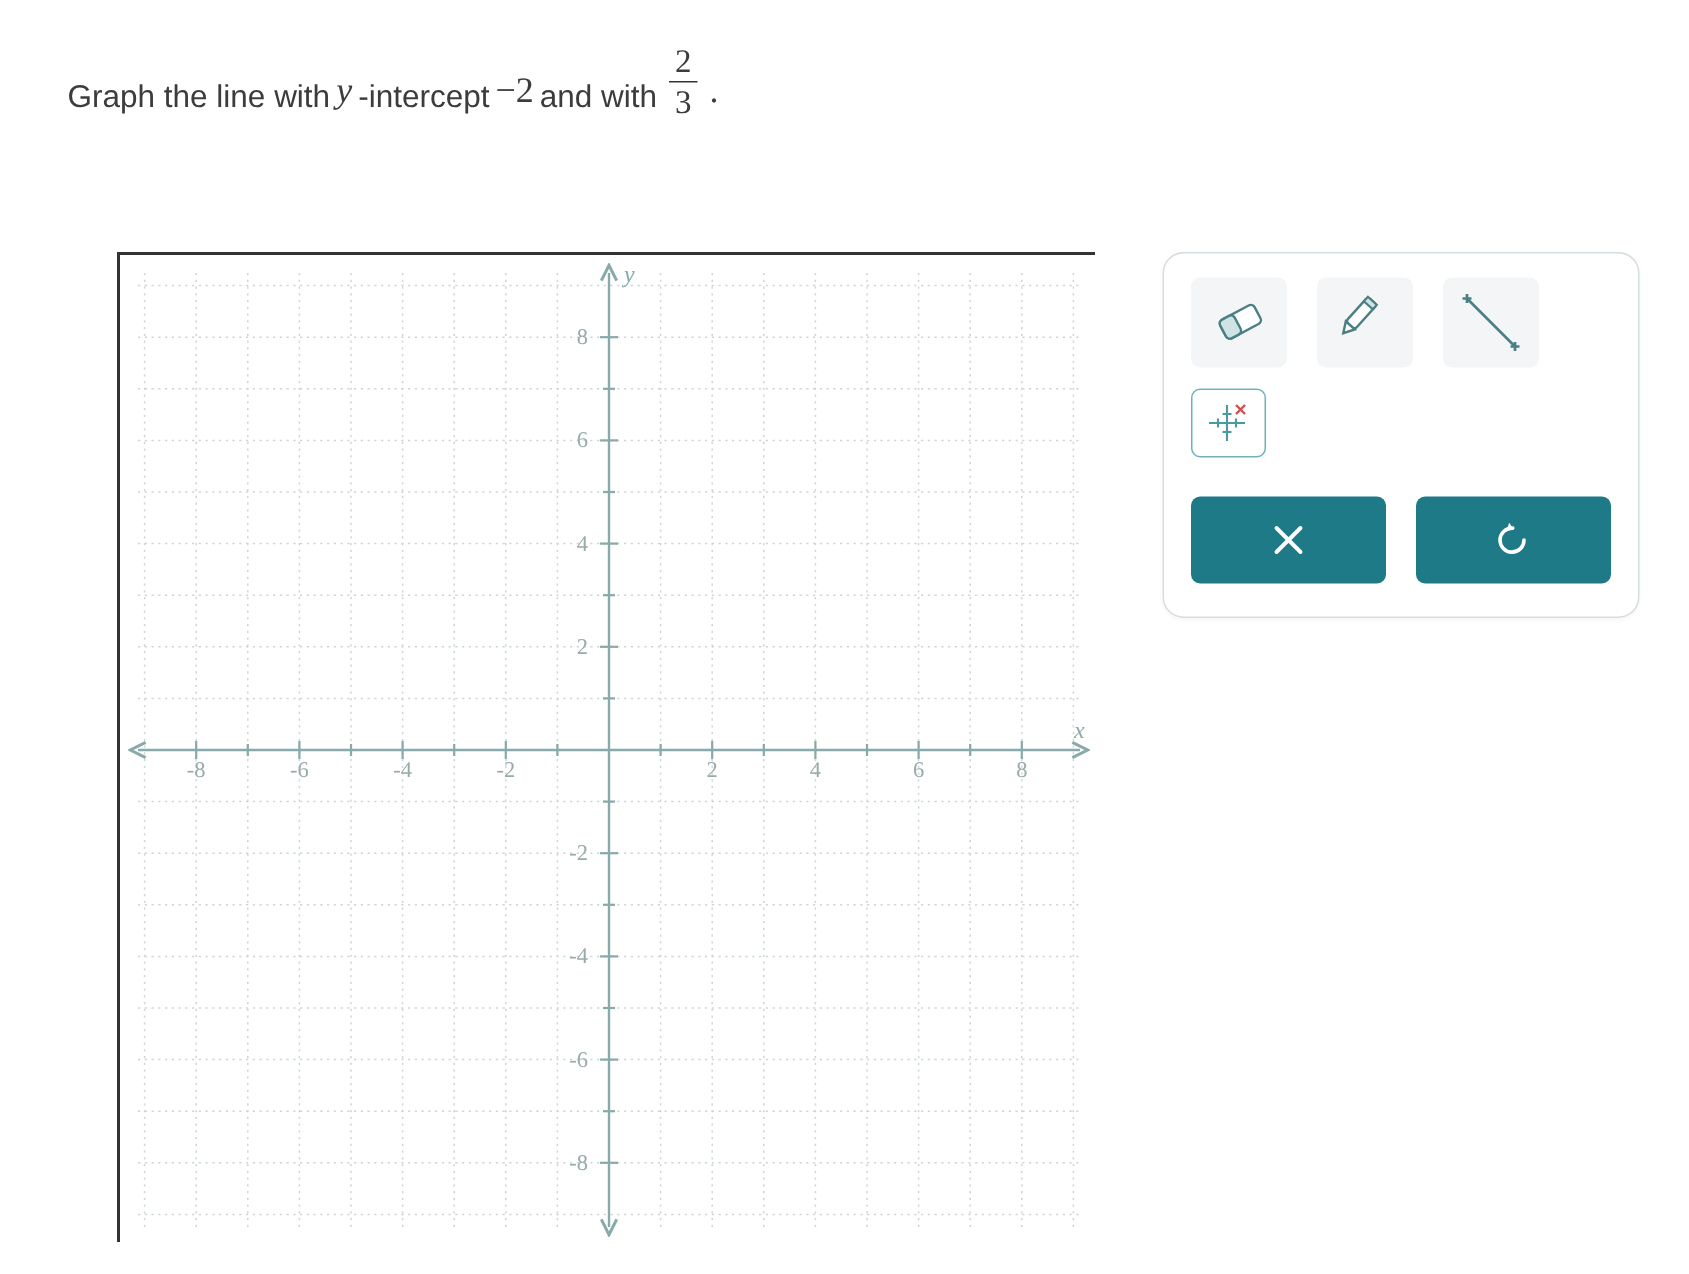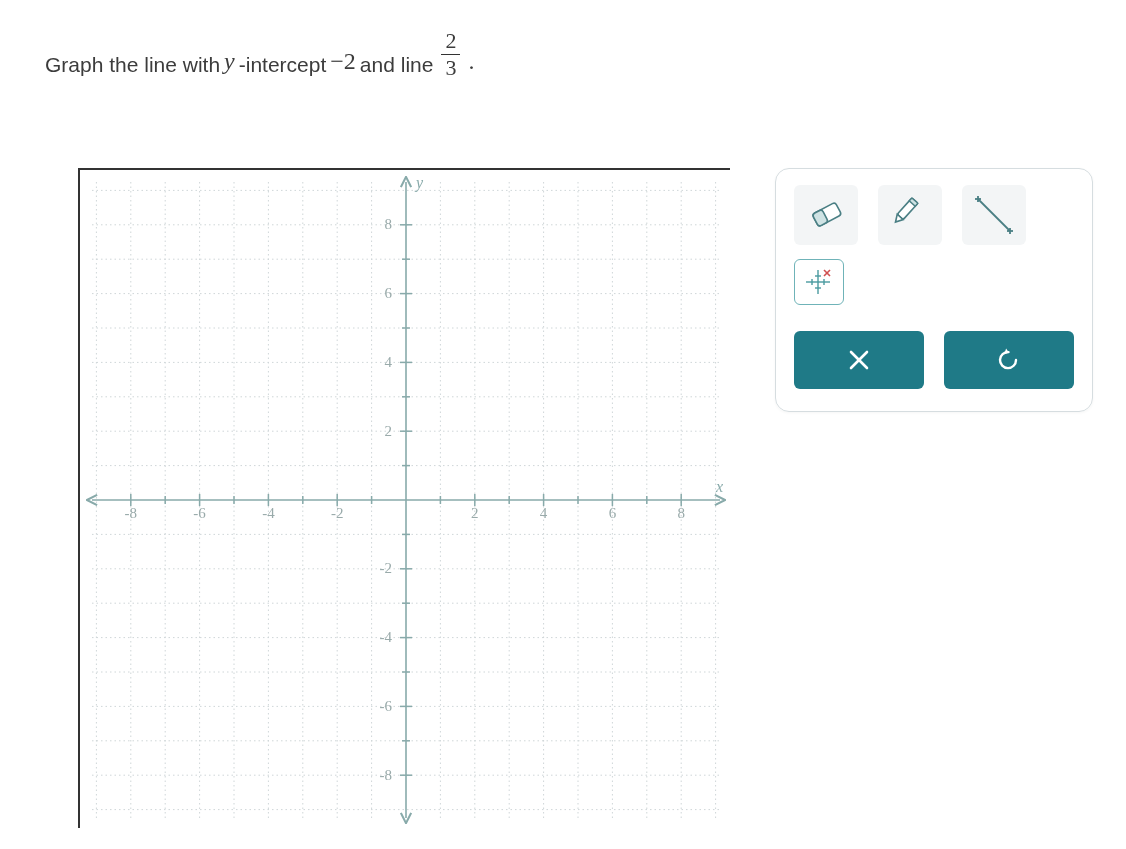--- a/index.html
+++ b/index.html
@@ -101,21 +101,21 @@
   svg { display: block; }
 </style>
 </head>
 <body>
 
 <div class="problem-text">
   <span>Graph the line with </span>
   <span class="math-italic">y</span>
     <span>-intercept </span>
   <span class="math-roman">−2</span>
-  <span> and line </span>
+  <span> and with </span>
   <span class="fraction">
     <span class="num">2</span>
     <span class="den">3</span>
   </span>
     <span class="math-roman">.</span>
 </div>
 
 <div class="graph-container">
   <svg width="652" height="660" viewBox="0 0 652 660">
     <defs>

